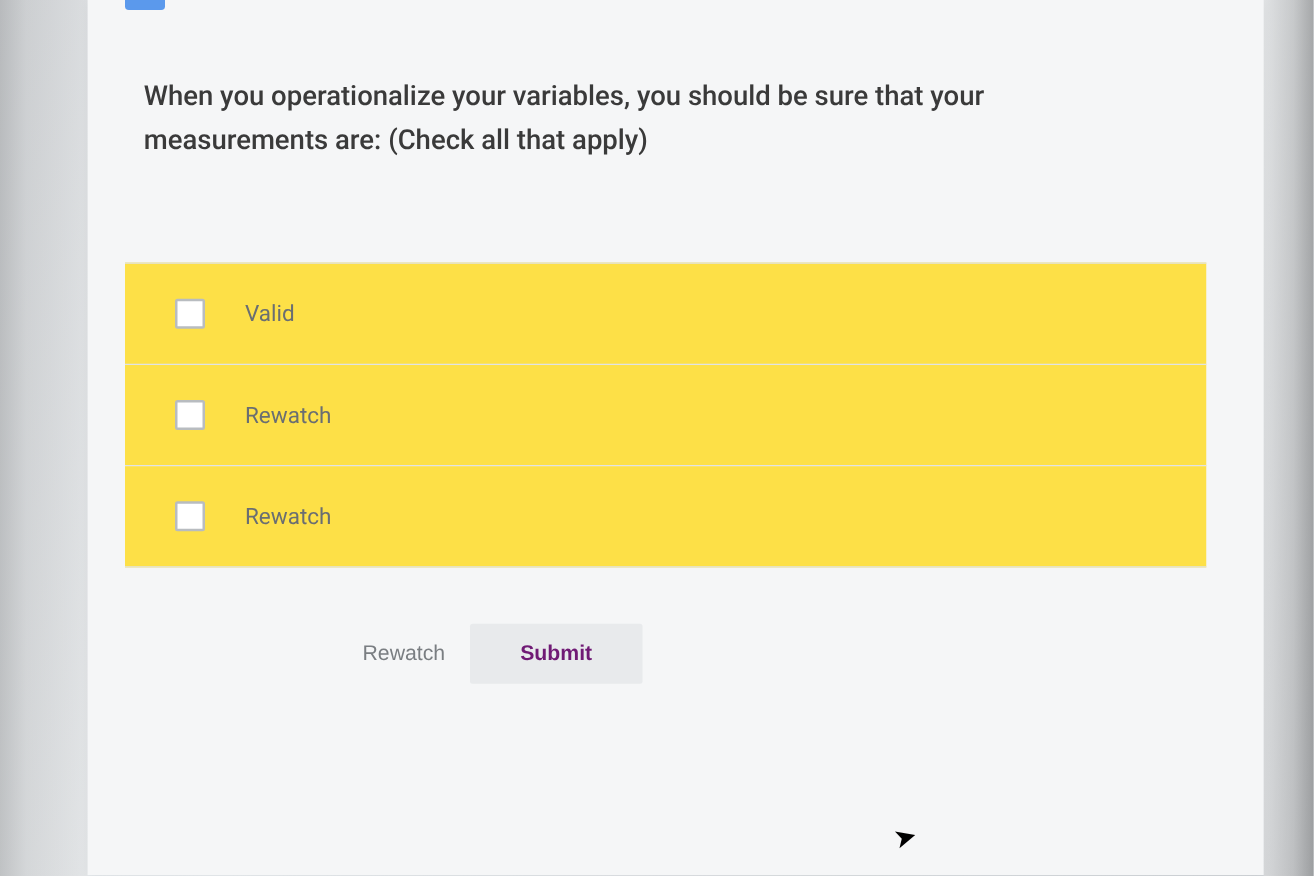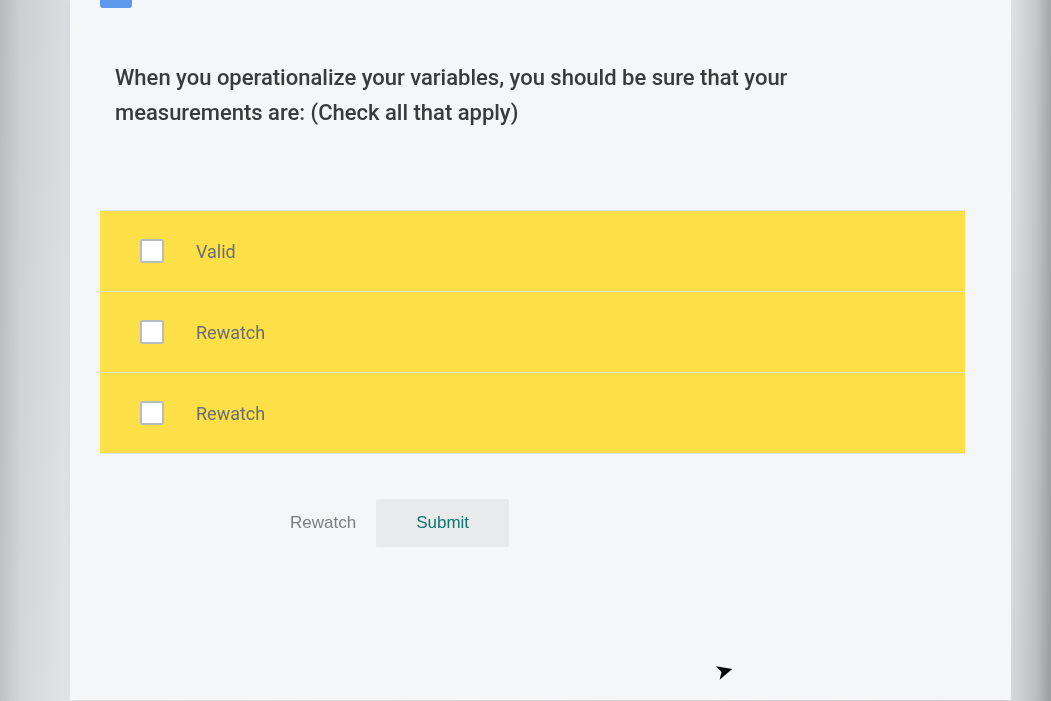--- a/index.html
+++ b/index.html
@@ -92,23 +92,23 @@
       border: none;
       color: #7a7e82;
       font-size: 17px;
       font-weight: 500;
       cursor: pointer;
       padding: 10px 20px;
     }
     .submit-btn {
       background: #e8eaec;
       border: none;
-      color: #0f766e;
+      color: #701a75;
       font-size: 17px;
-      font-weight: 400;
+      font-weight: 700;
       padding: 14px 40px;
       border-radius: 2px;
       cursor: pointer;
     }
     .cursor {
       position: absolute;
       bottom: 18px;
       right: 318px;
       font-size: 22px;
       color: #000;

